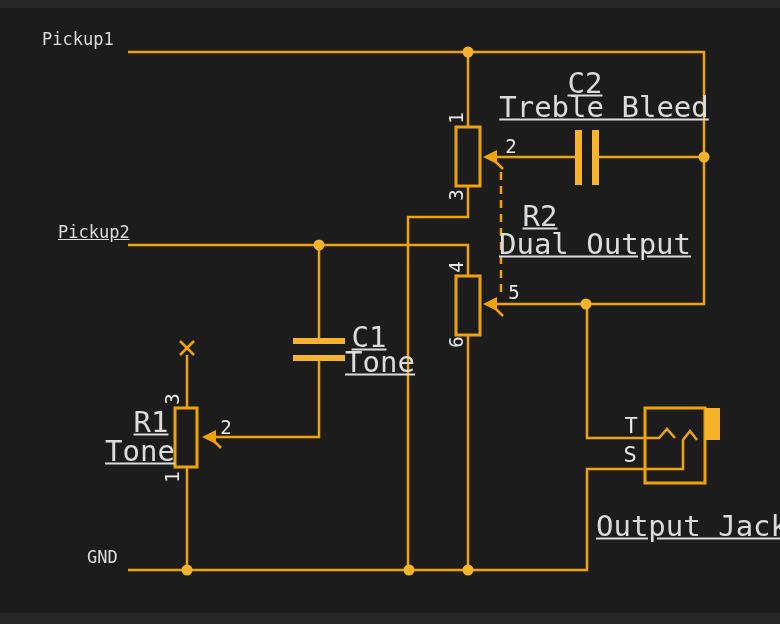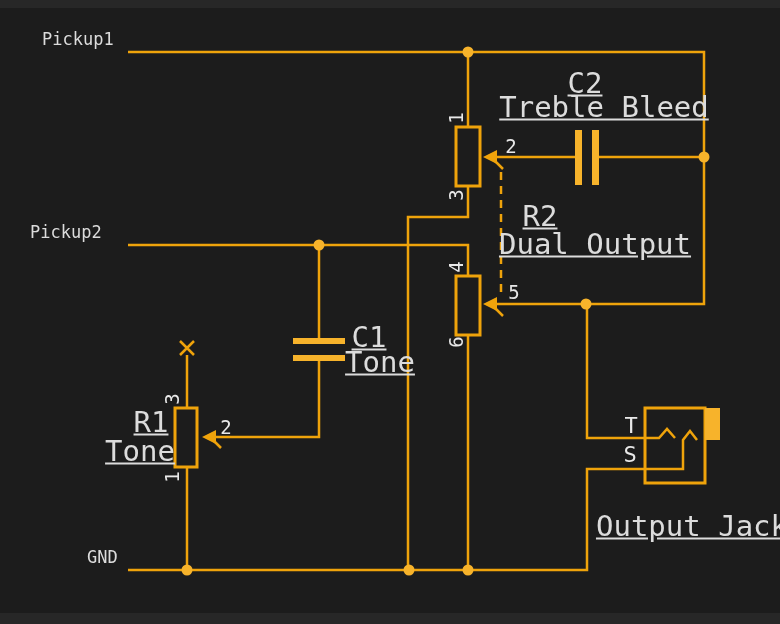--- a/index.html
+++ b/index.html
@@ -82,21 +82,21 @@
     <circle class="dot" cx="468" cy="52" r="5.5"></circle>
     <circle class="dot" cx="704" cy="157" r="5.5"></circle>
     <circle class="dot" cx="319" cy="245" r="5.5"></circle>
     <circle class="dot" cx="586" cy="304" r="5.5"></circle>
     <circle class="dot" cx="187" cy="570" r="5.5"></circle>
     <circle class="dot" cx="409" cy="570" r="5.5"></circle>
     <circle class="dot" cx="468" cy="570" r="5.5"></circle>
   </svg>
 
   <div class="label net" style="left:42px;top:31px;">Pickup1</div>
-  <div class="label net" style="left:30px;top:224px;">Pickup2</div>
+  <div class="label net" style="left:58px;top:224px;text-decoration:underline;">Pickup2</div>
   <div class="label net" style="left:87px;top:549px;">GND</div>
 
   <div class="label field" style="left:585px;top:83px;">C2</div>
   <div class="label field" style="left:604px;top:107px;">Treble Bleed</div>
 
   <div class="label field" style="left:540px;top:216px;text-align:right;">R2</div>
   <div class="label field" style="left:595px;top:244px;">Dual Output</div>
   <div class="label pin rot" style="left:456px;top:118px;">1</div>
   <div class="label pin" style="left:511px;top:146px;">2</div>
   <div class="label pin rot" style="left:456px;top:195px;">3</div>

